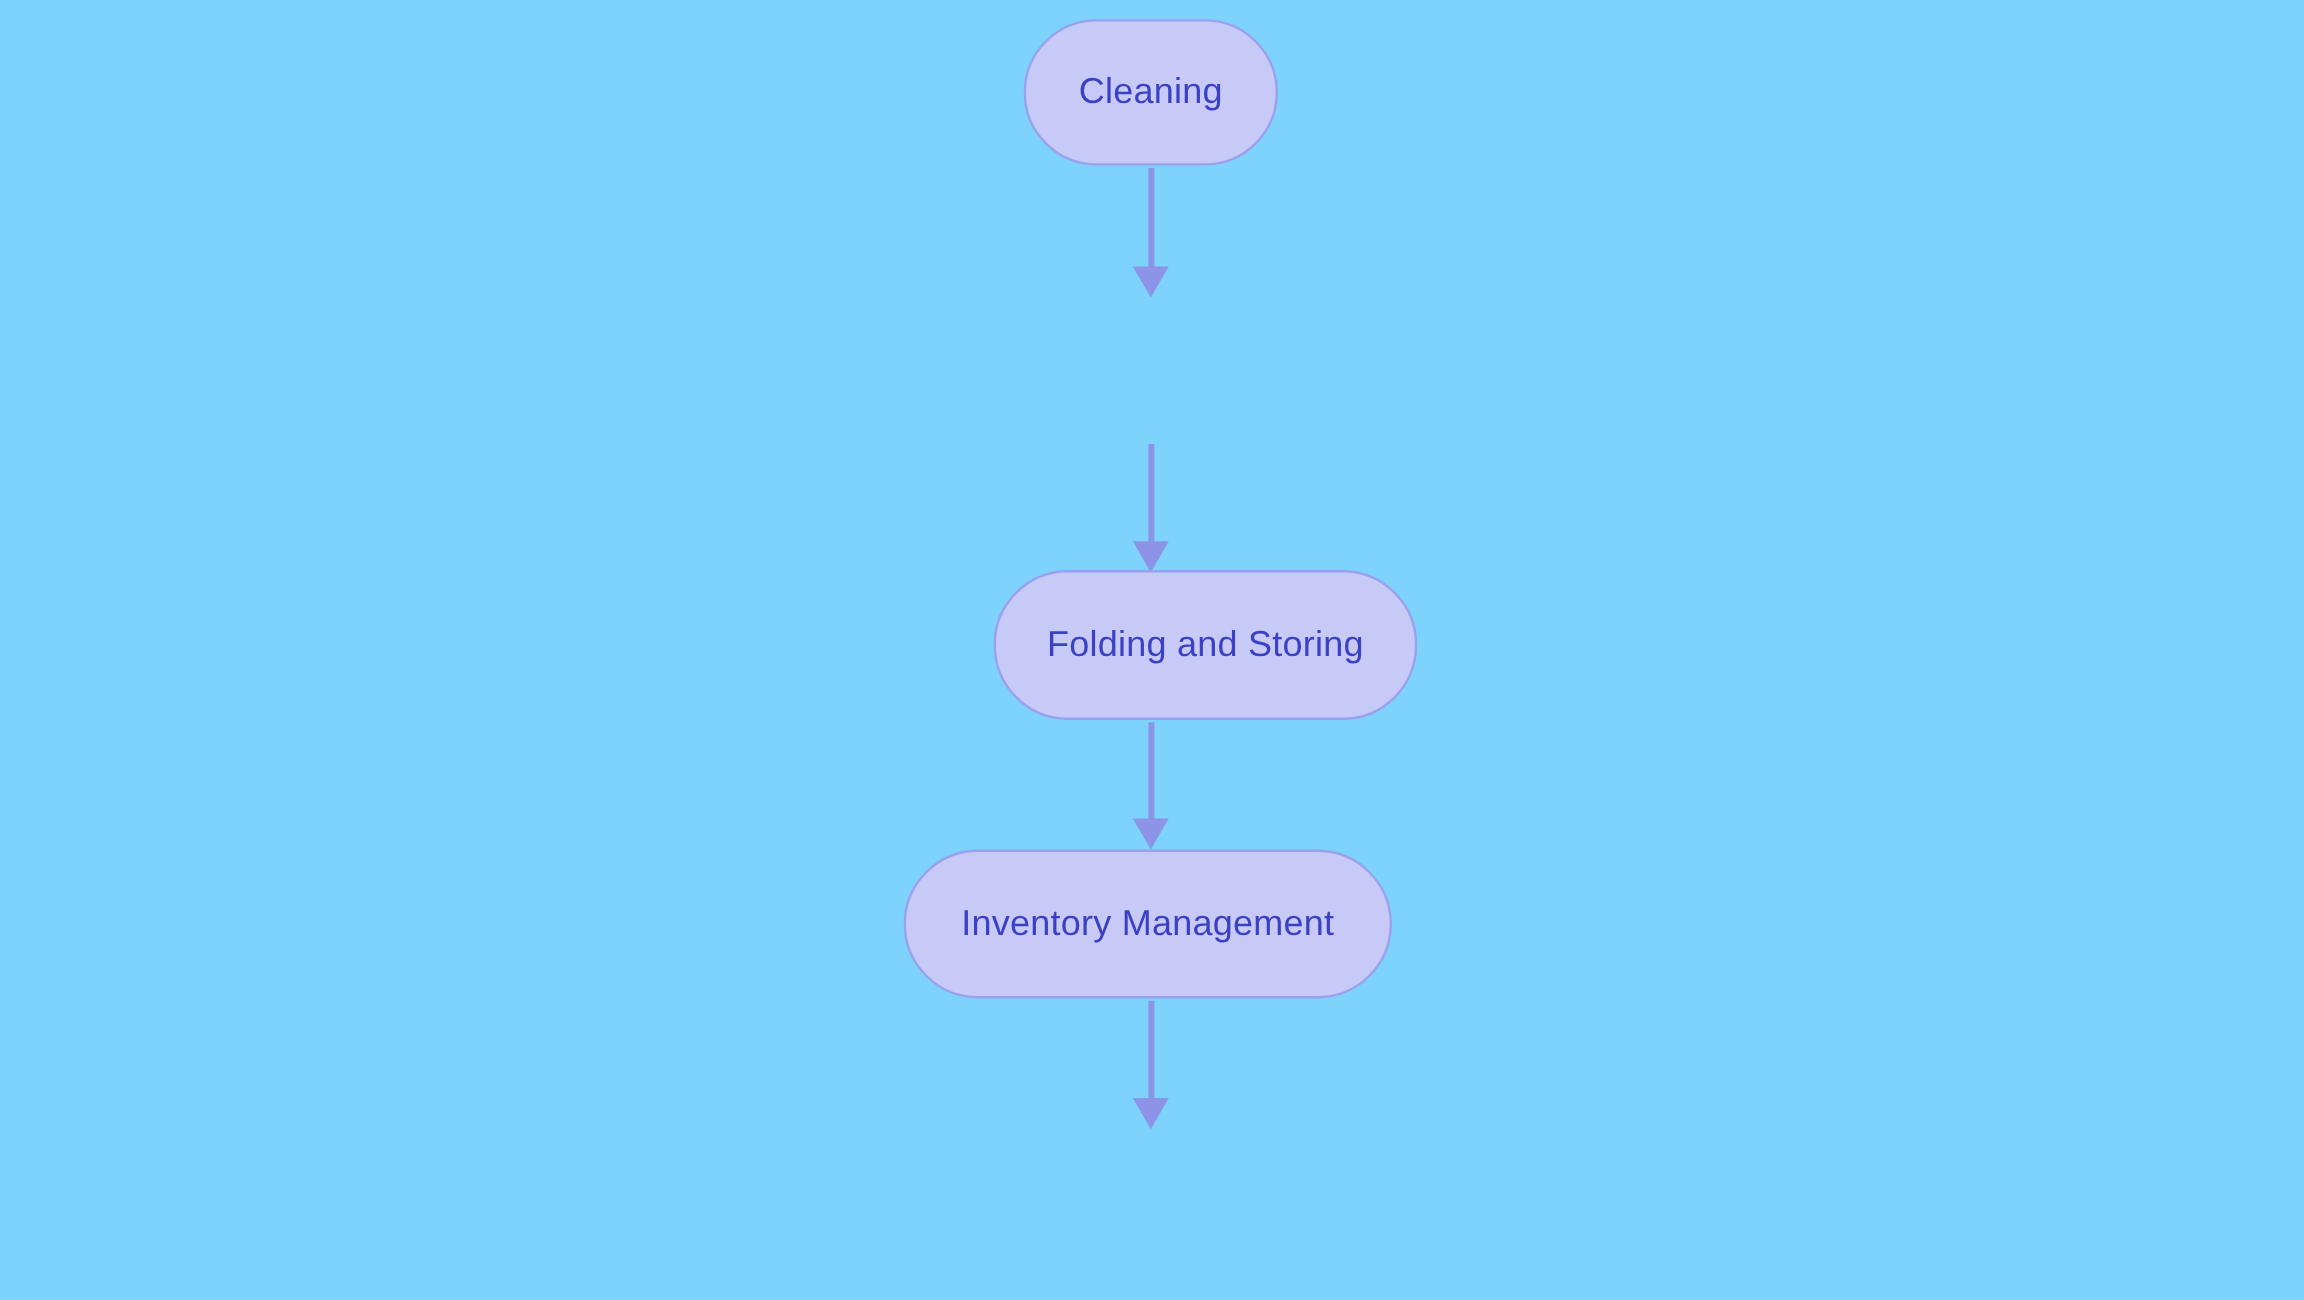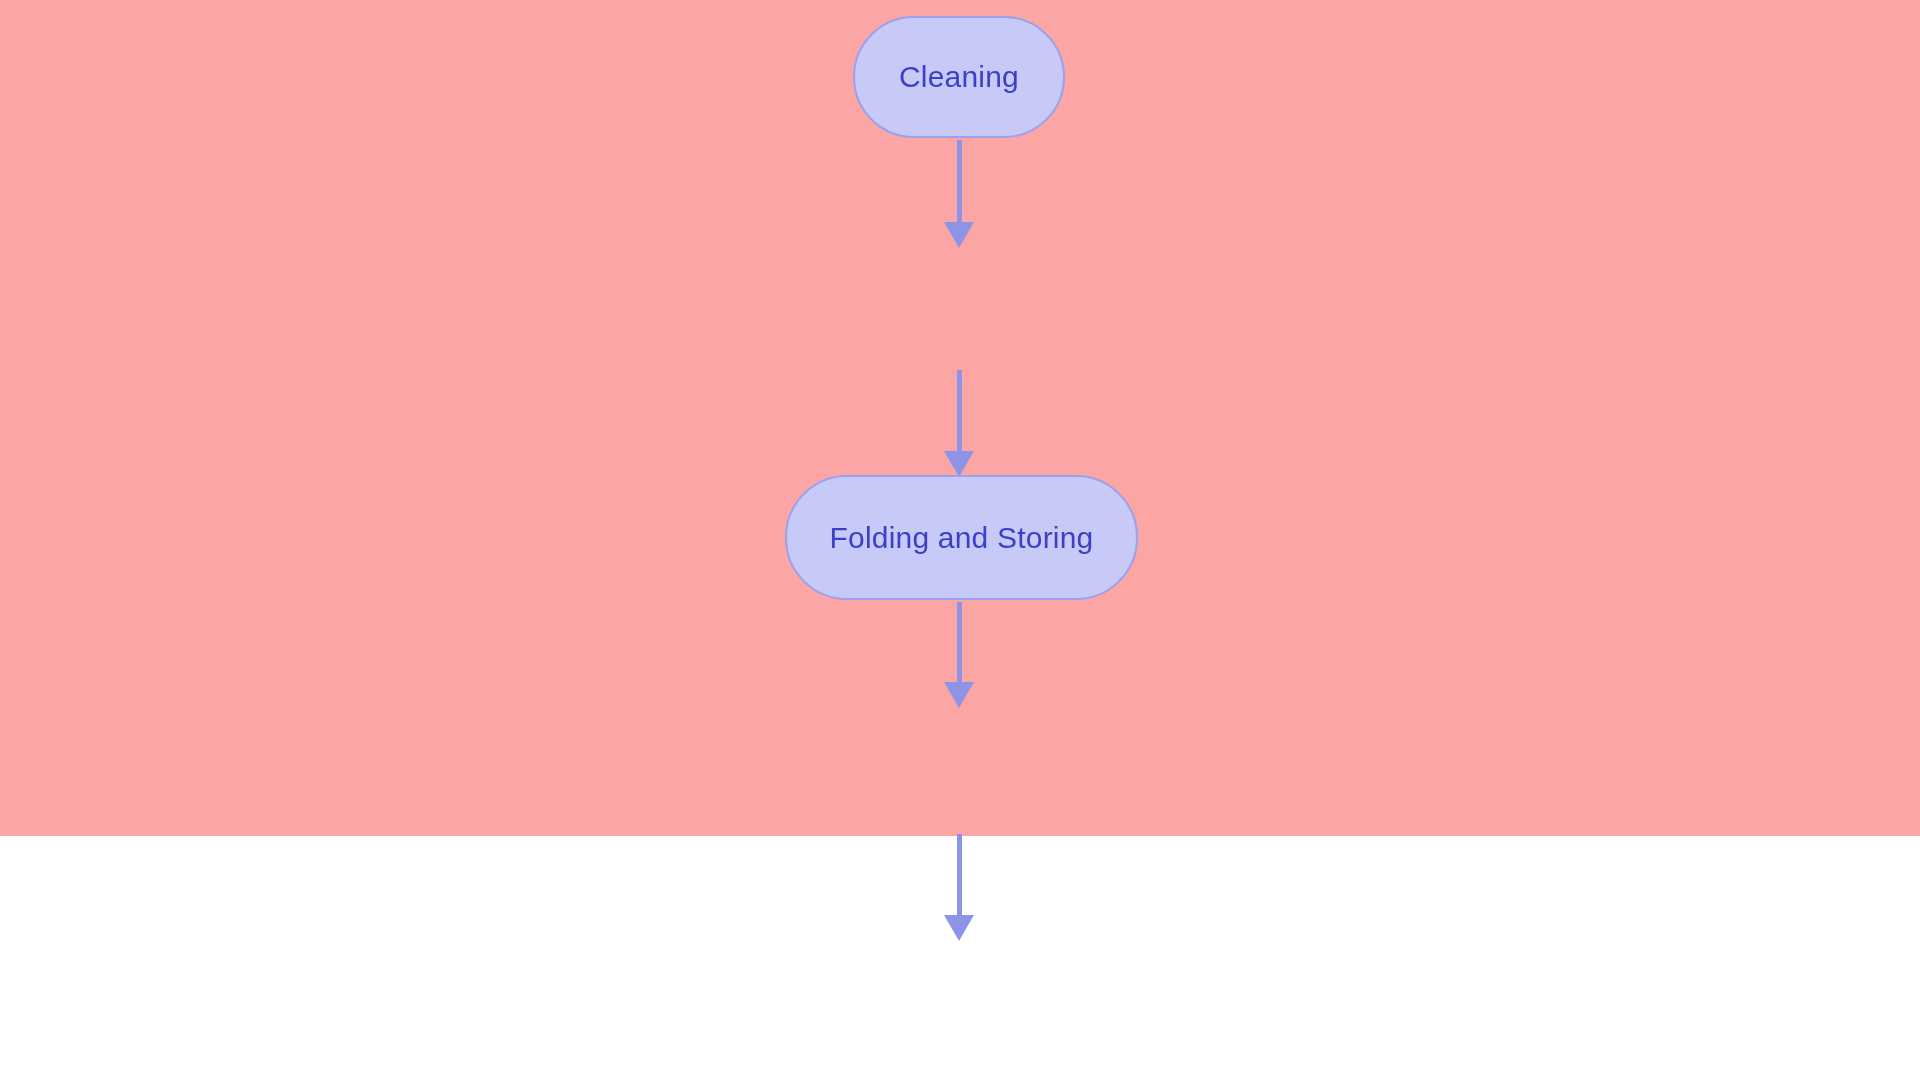--- a/index.html
+++ b/index.html
@@ -7,40 +7,40 @@
     padding: 0;
     background: #ffffff;
     width: 1920px;
     height: 1083px;
     overflow: hidden;
     font-family: "Liberation Sans", "DejaVu Sans", sans-serif;
   }
   .canvas {
     position: relative;
     width: 1920px;
-    height: 836px;
-    background: #fca5a5;
+    height: 1083px;
+    background: #7dd3fc;
   }
   .node {
     position: absolute;
     box-sizing: border-box;
     background: #c7c9f6;
     border: 2px solid #9aa1ee;
     border-radius: 62px;
     display: flex;
     align-items: center;
     justify-content: center;
     color: #3b41c5;
     font-size: 30px;
     letter-spacing: 0.2px;
     white-space: nowrap;
   }
   .node-cleaning             { left: 853px; top: 16px;  width: 212px; height: 122px; }
   .node-drying               { left: 872px; top: 248px; width: 176px; height: 120px; }
-  .node-folding-and-storing  { left: 785px; top: 475px; width: 353px; height: 125px; align-items: center; }
+  .node-folding-and-storing  { left: 828px; top: 475px; width: 353px; height: 125px; align-items: center; }
   .node-inventory-management { left: 753px; top: 708px; width: 407px; height: 124px; }
   .node-regular-inspections  { left: 778px; top: 941px; width: 362px; height: 121px; }
 
   .arrow {
     position: absolute;
     left: 944px;
     width: 30px;
   }
   .arrow .shaft {
     position: absolute;
@@ -87,20 +87,23 @@
 
   <div class="node node-folding-and-storing">
     <span>Folding and Storing</span>
   </div>
 
   <div class="arrow arrow-3">
     <div class="shaft"></div>
     <div class="head"></div>
   </div>
 
+  <div class="node node-inventory-management">
+    <span>Inventory Management</span>
+  </div>
 
   <div class="arrow arrow-4">
     <div class="shaft"></div>
     <div class="head"></div>
   </div>
 
 
 </div>
 
 </body></html>

